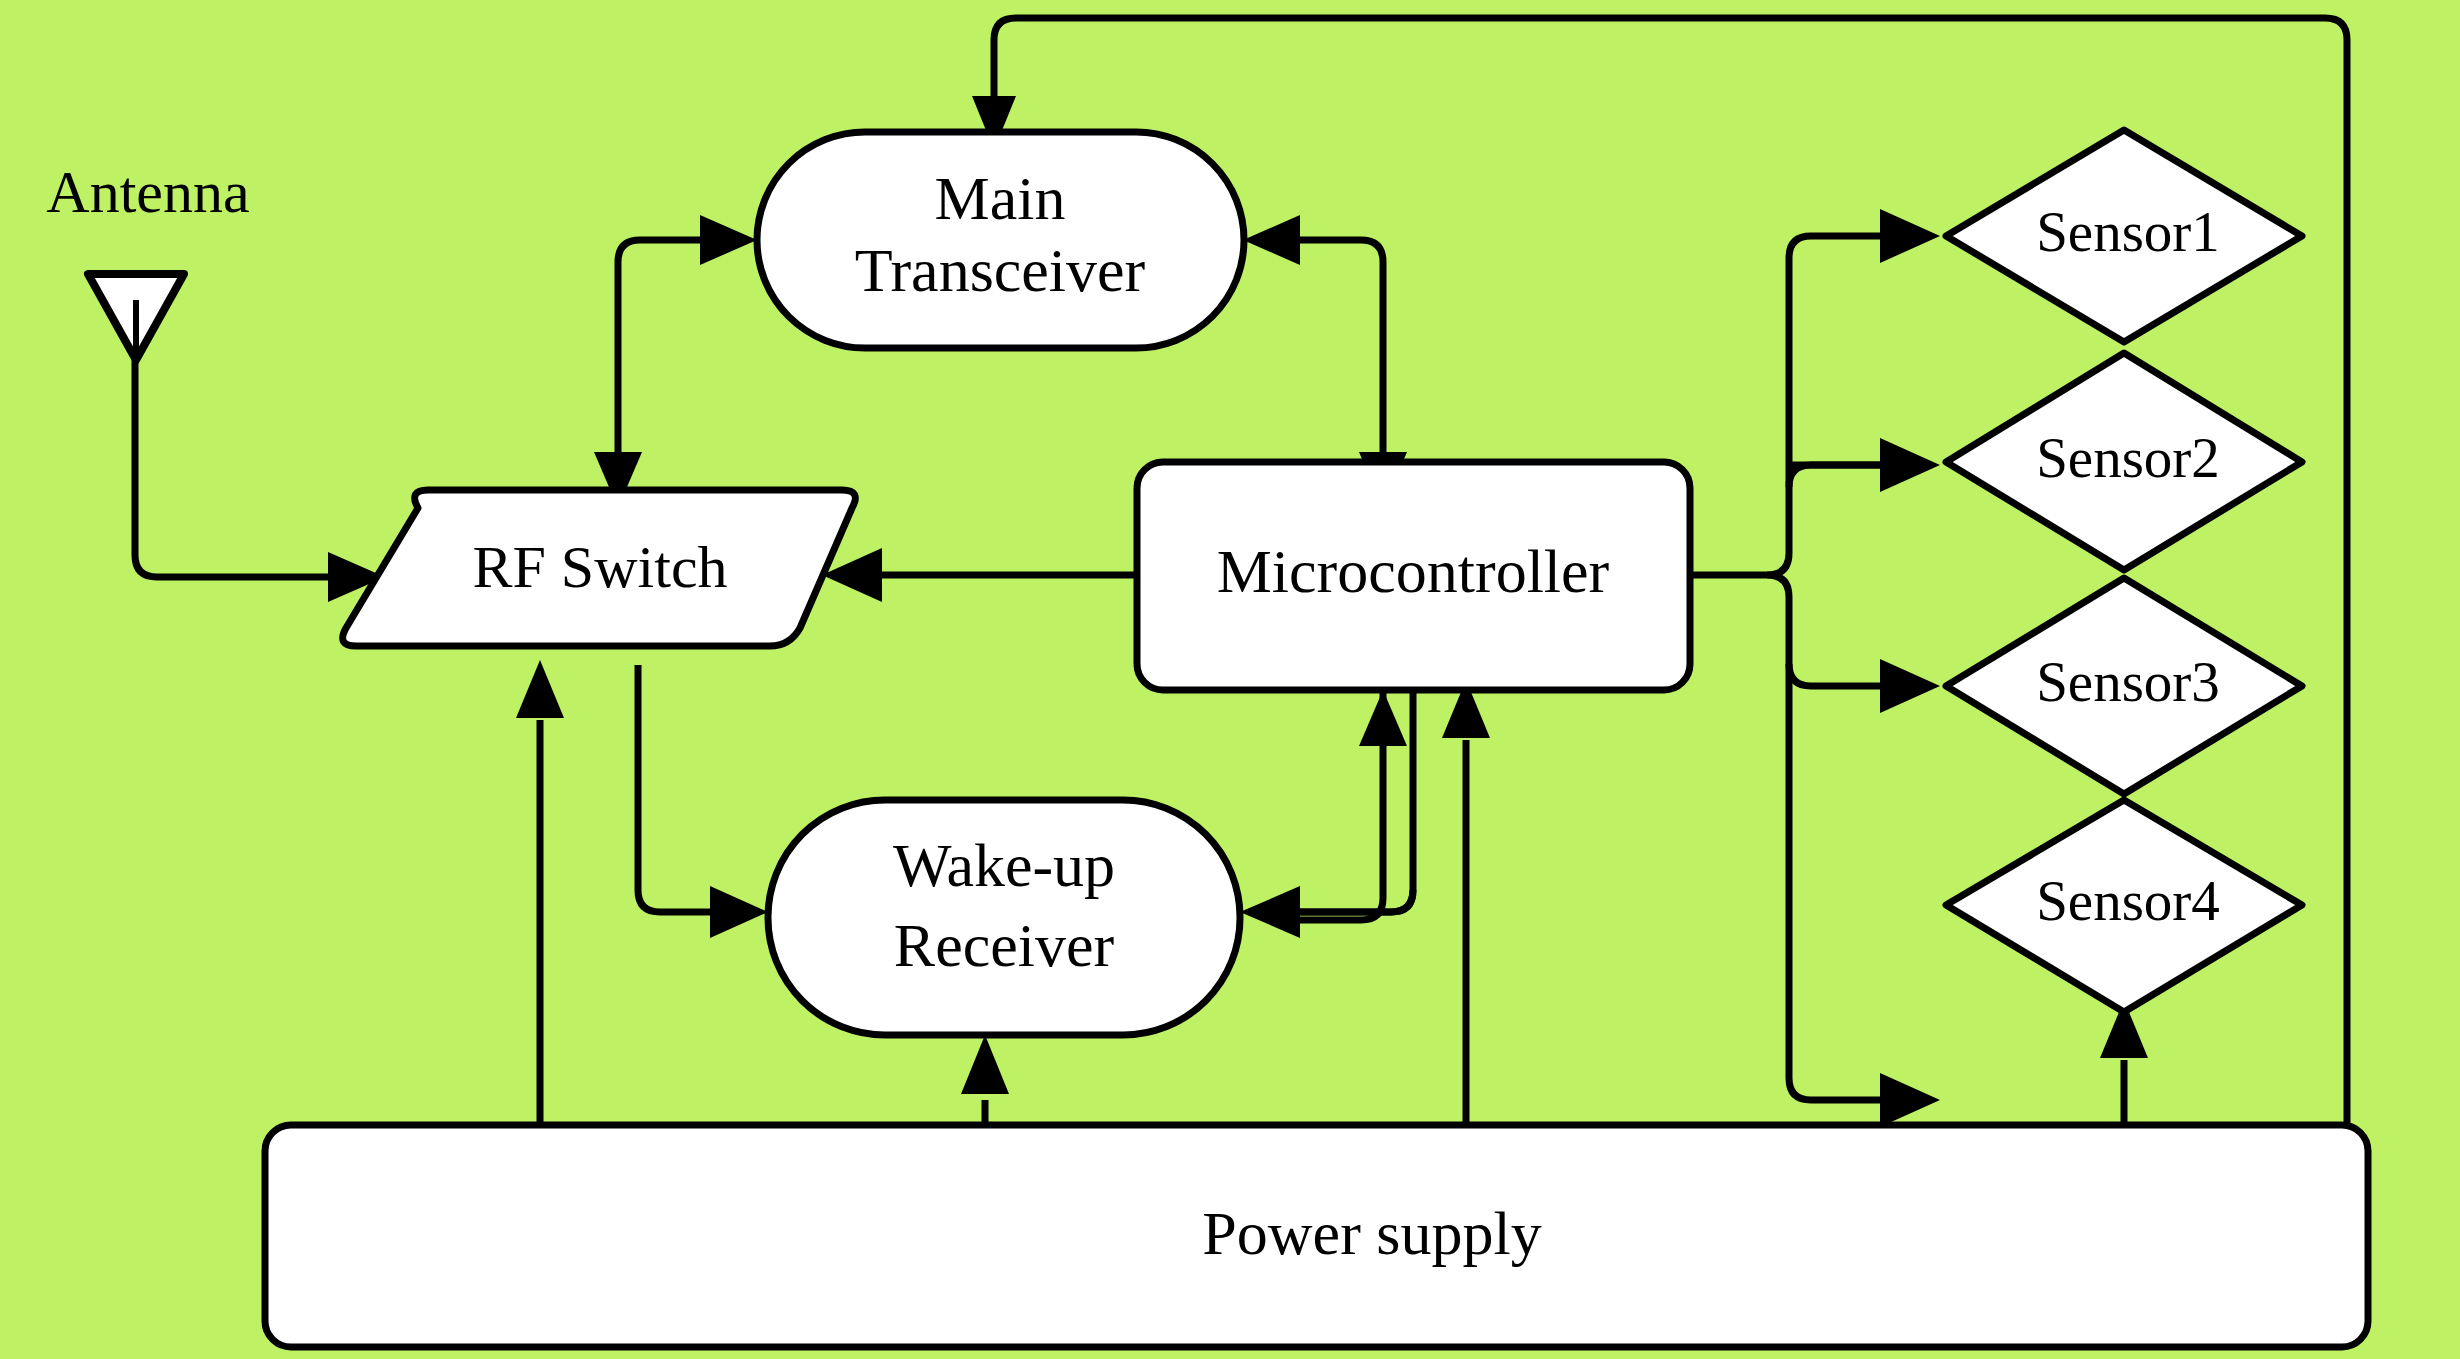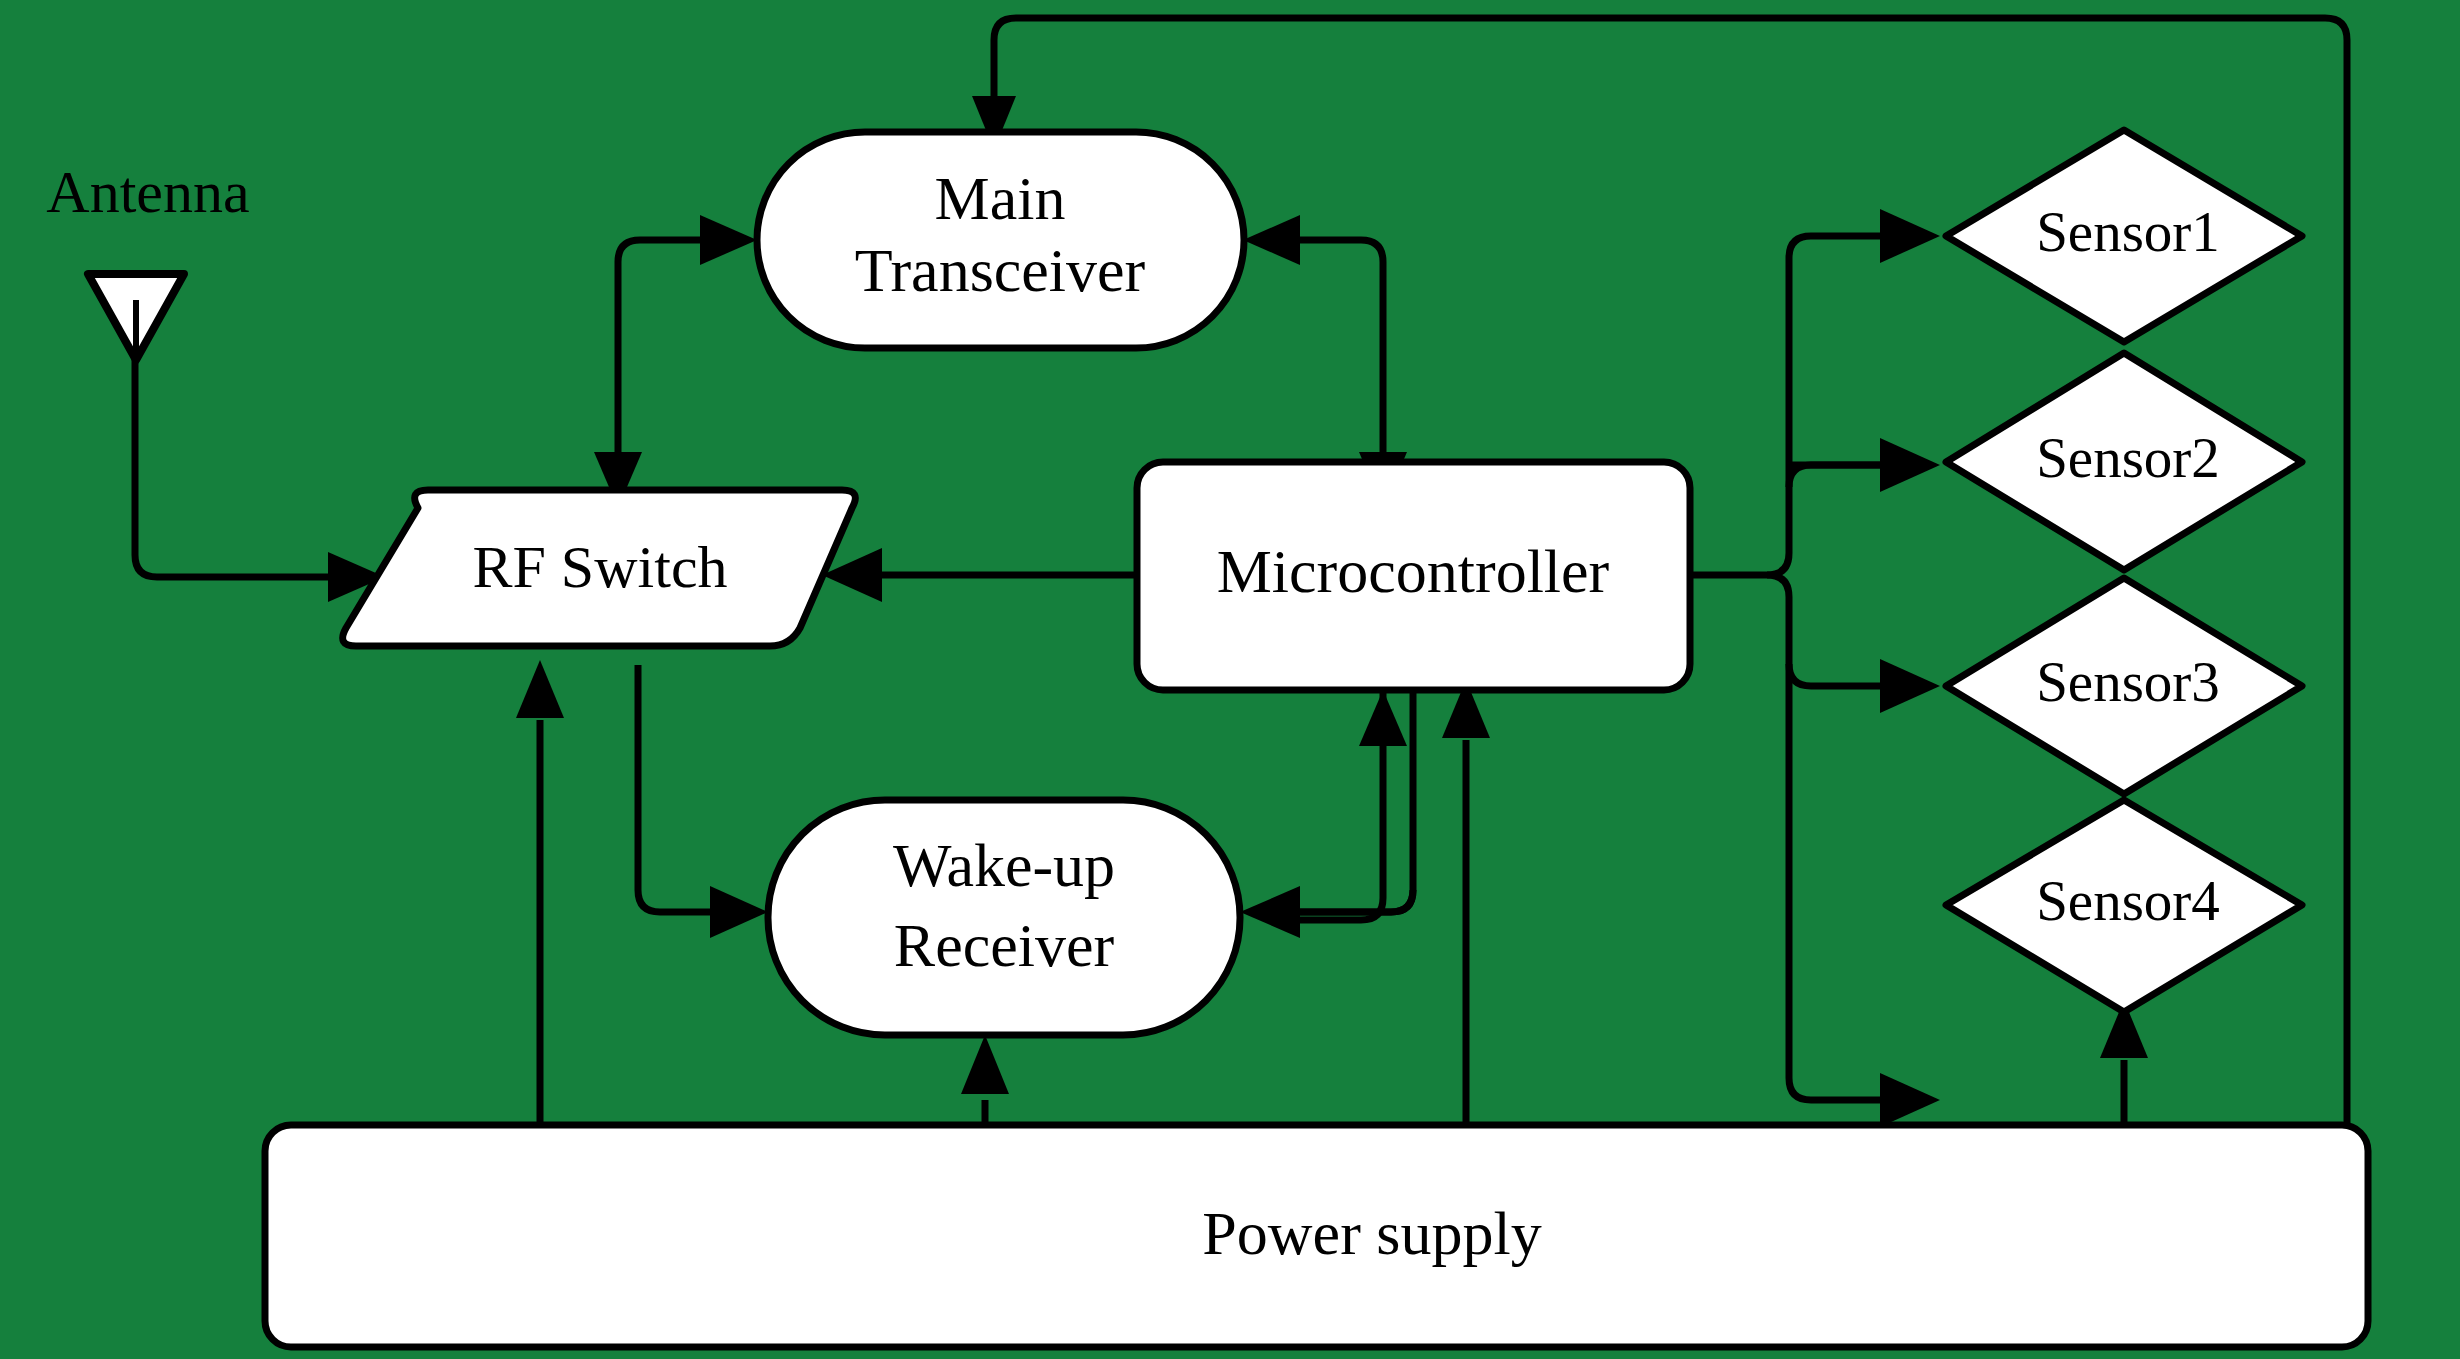--- a/index.html
+++ b/index.html
@@ -4,21 +4,21 @@
 <style>
   html, body {
     margin: 0;
     padding: 0;
     background: #ffffff;
   }
   #diagram-root {
     position: relative;
     width: 2460px;
     height: 1359px;
-    background: #15803d;
+    background: #bef264;
     font-family: "Liberation Serif", "DejaVu Serif", serif;
   }
   svg.canvas {
     position: absolute;
     top: 0;
     left: 0;
     width: 2460px;
     height: 1359px;
     display: block;
   }

